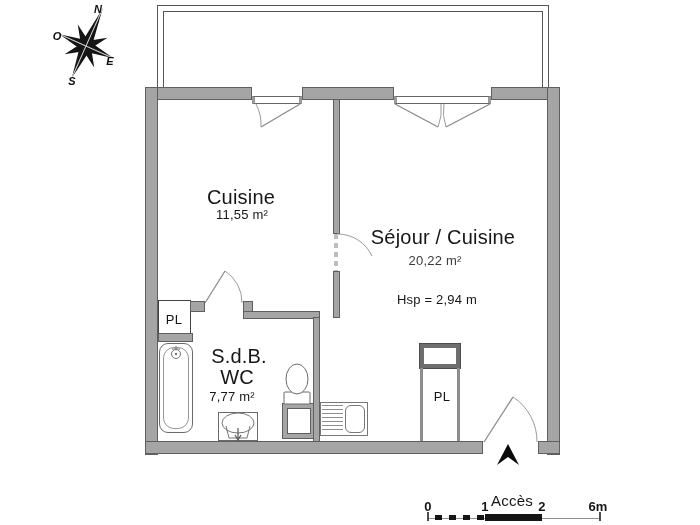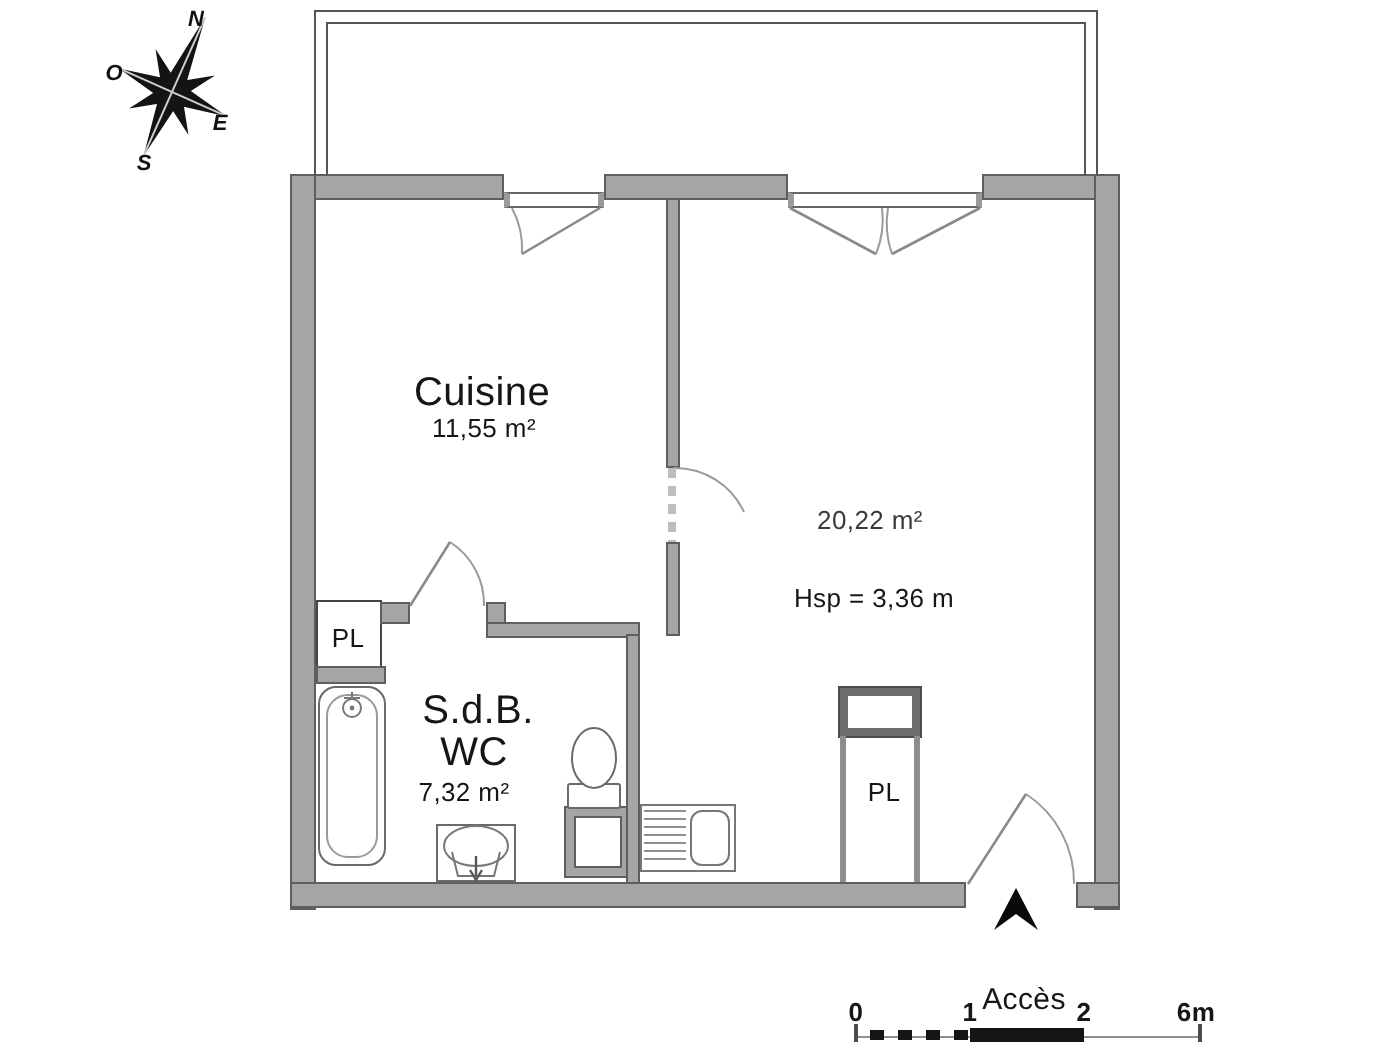--- a/index.html
+++ b/index.html
@@ -110,25 +110,26 @@
     <path d="M226,426 L229,438 L247,438 L250,426" stroke="#777" stroke-width="1" fill="none"></path>
     <path d="M238,428 L238,438 M235,435 L238,440 L241,435" stroke="#555" stroke-width="1.2" fill="none"></path>
 
     <circle cx="176" cy="354" r="4.5" fill="#fff" stroke="#777" stroke-width="1"></circle>
     <circle cx="176" cy="354" r="1.2" fill="#777"></circle>
     <path d="M176,346 L176,350 M172,349 L180,349" stroke="#777" stroke-width="1" fill="none"></path>
   </svg>
 
   <div class="label room-name" style="left:241px;top:197px;">Cuisine</div>
   <div class="label room-area" style="left:242px;top:214px;text-align:center;">11,55 m²</div>
+  <div class="label room-name" style="left:443px;top:237px;">Séjour / Cuisine</div>
   <div class="label room-area" style="left:435px;top:260px;color:#3a3a3a;">20,22 m²</div>
-  <div class="label room-area" style="left:437px;top:299px;">Hsp = 3,36 m</div>
+  <div class="label room-area" style="left:437px;top:299px;">Hsp = 2,94 m</div>
   <div class="label room-name" style="left:239px;top:356px;">S.d.B.</div>
   <div class="label room-name" style="left:237px;top:377px;">WC</div>
-  <div class="label room-area" style="left:232px;top:396px;">7,32 m²</div>
+  <div class="label room-area" style="left:232px;top:396px;">7,77 m²</div>
   <div class="label" style="left:512px;top:500px;font-size:15px;">Accès</div>
 
   <div class="label scale-num" style="left:428px;top:506px;">0</div>
   <div class="label scale-num" style="left:485px;top:506px;">1</div>
   <div class="label scale-num" style="left:542px;top:506px;">2</div>
   <div class="label scale-num" style="left:598px;top:506px;">6m</div>
   <div style="position:absolute;left:428px;top:518px;width:172px;height:1px;background:#8f8f8f;"></div>
   <div class="tick" style="left:427px;top:512px;width:2px;height:9px;"></div>
   <div class="tick" style="left:599px;top:512px;width:2px;height:9px;"></div>
   <div style="position:absolute;left:428px;top:515px;width:57px;height:5px;

